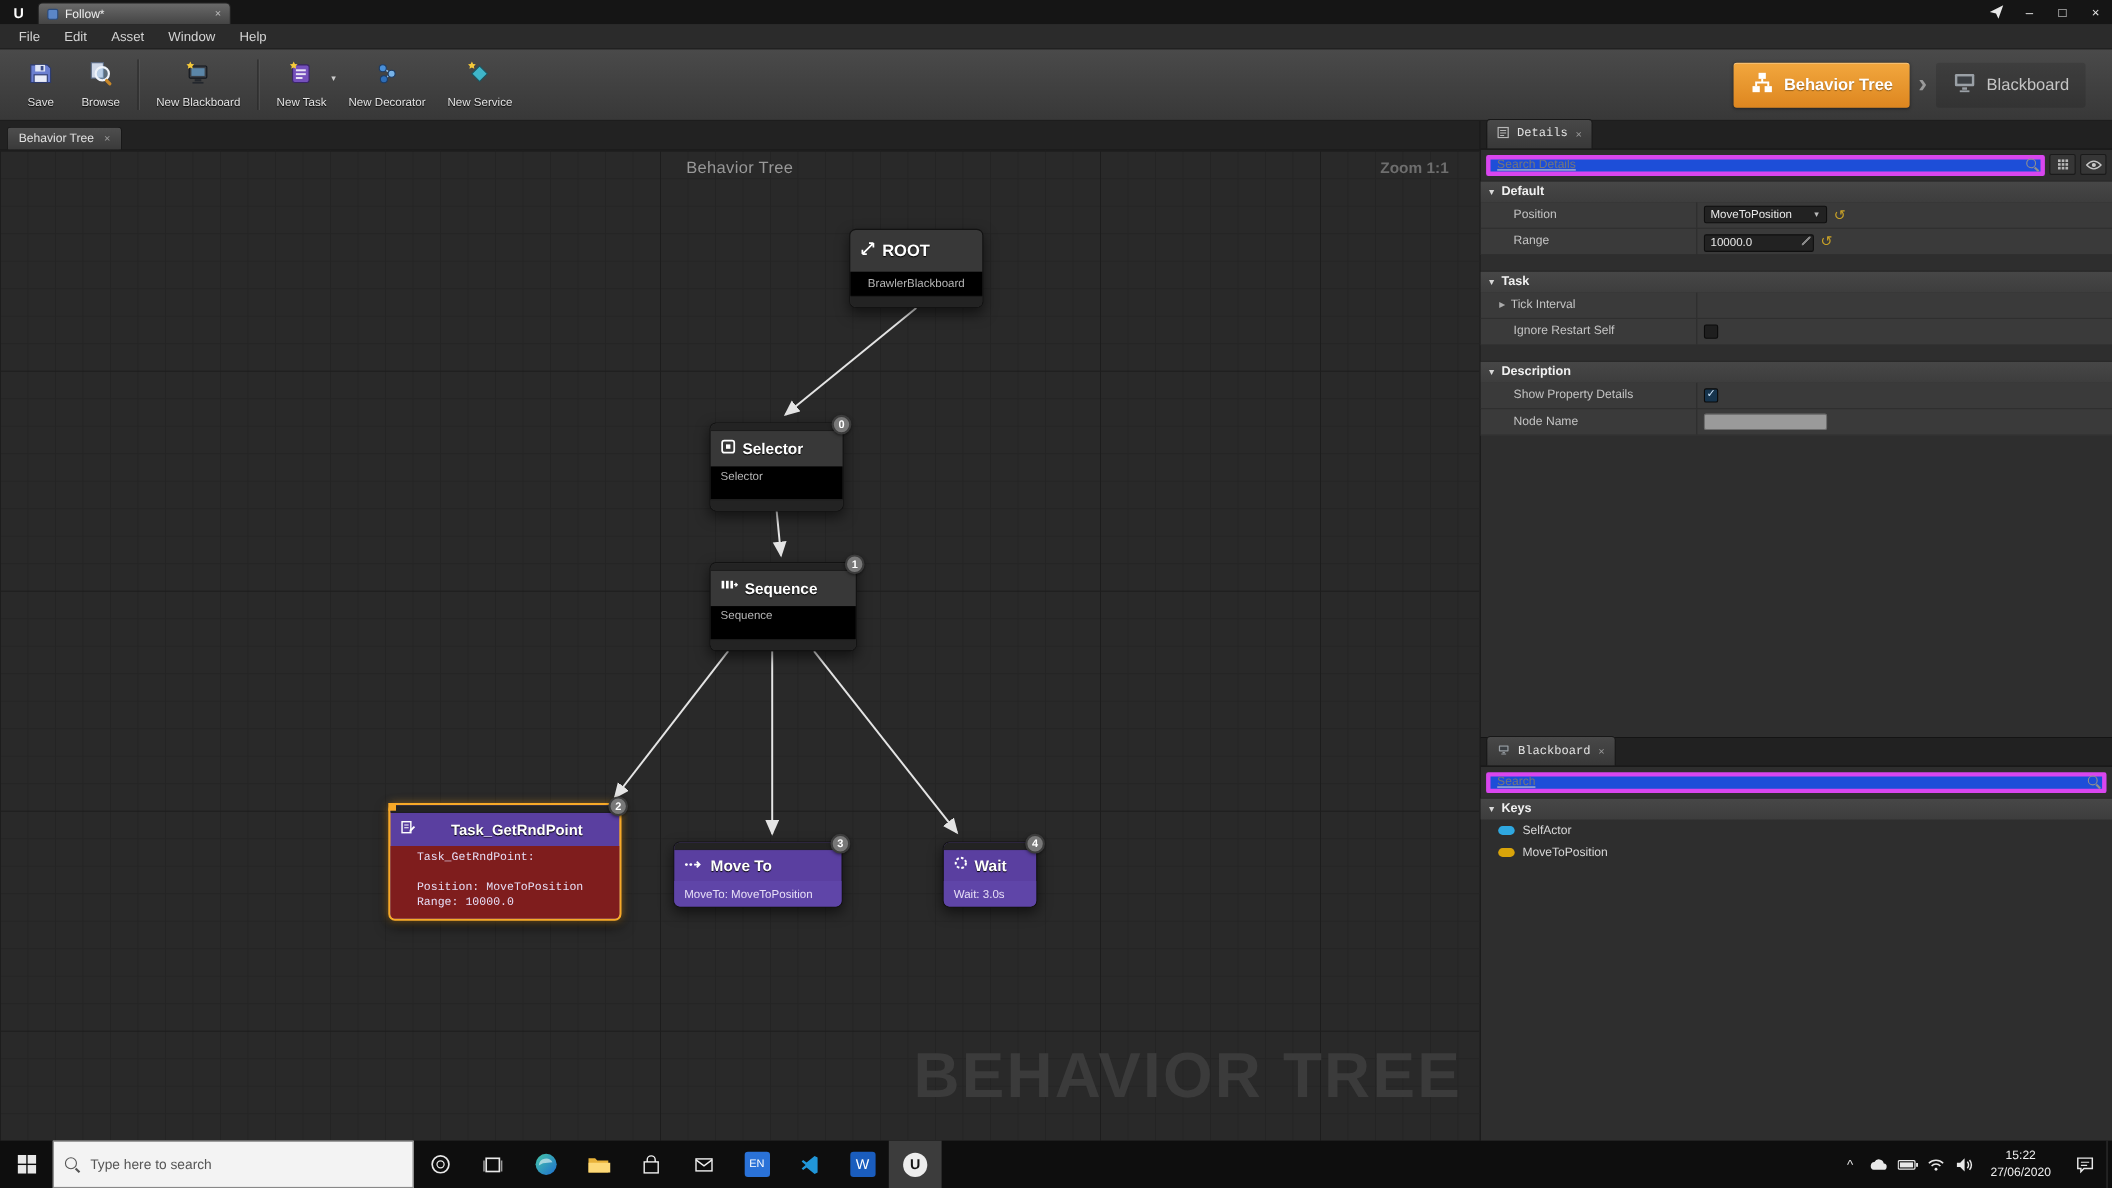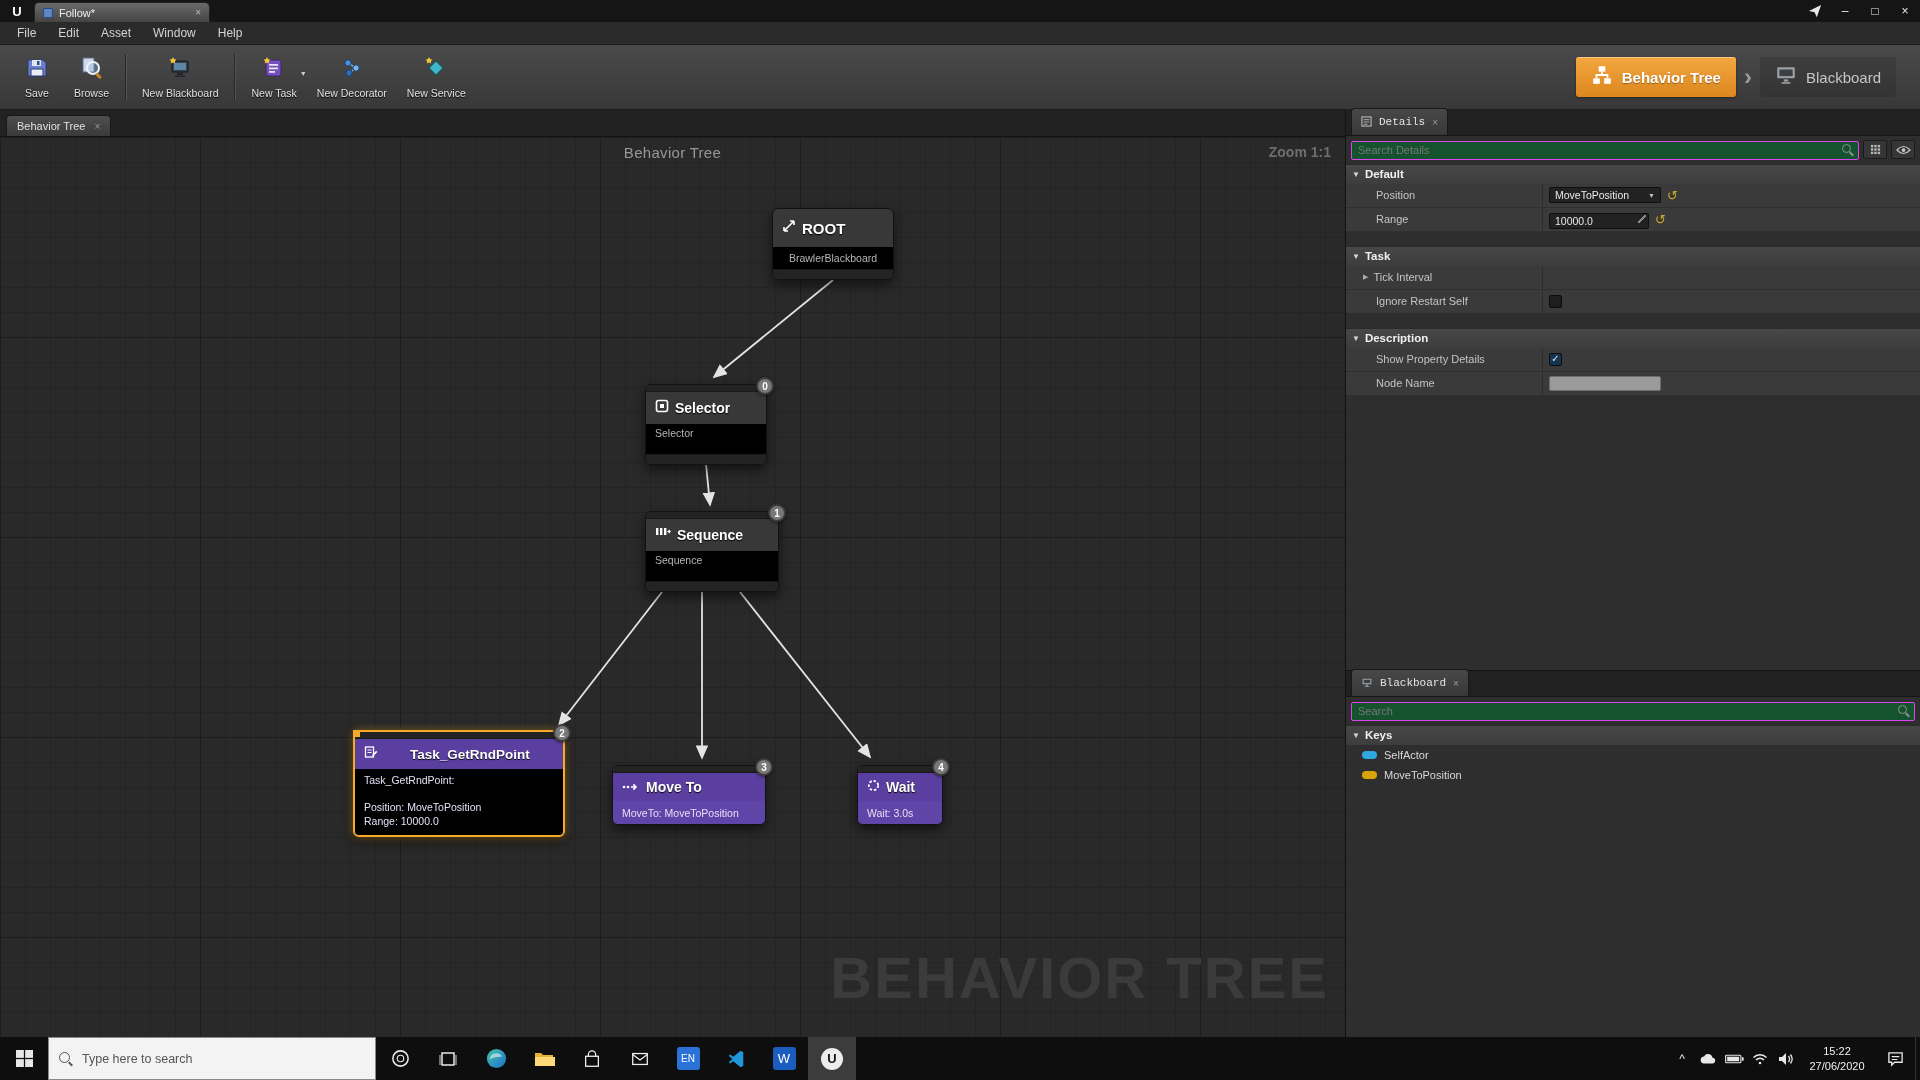--- a/index.html
+++ b/index.html
@@ -46,21 +46,21 @@
 
   .graph-canvas { position:relative; width:1345px; height:900px; overflow:hidden;
     background-color:#292929;
     background-image:
       linear-gradient(#1d1d1d 1px, transparent 1px),
       linear-gradient(90deg,#1d1d1d 1px, transparent 1px),
       linear-gradient(#242424 1px, transparent 1px),
       linear-gradient(90deg,#242424 1px, transparent 1px);
     background-size:200px 200px,200px 200px,25px 25px,25px 25px; }
   .graph-title { position:absolute; top:7px; left:0; width:100%; text-align:center; color:#989898; font-size:15px; letter-spacing:.3px; }
-  .zoom-label { position:absolute; top:7px; right:14px; color:#6e6e6e; font-size:14px; font-weight:bold; }
+  .zoom-label { position:absolute; top:7px; right:28px; color:#6e6e6e; font-size:14px; font-weight:bold; }
   .watermark { position:absolute; right:16px; bottom:26px; color:#3b3b3b; font-size:58px; font-weight:bold; letter-spacing:2px; }
   .edges { position:absolute; left:0; top:0; pointer-events:none; }
 
   .bt-node { position:absolute; border:1px solid #121212; border-radius:6px; background:#383838; box-shadow:0 5px 12px rgba(0,0,0,.55); overflow:visible; }
   .pin { background:#232323; }
   .pin-top { height:7px; border-radius:5px 5px 0 0; border-bottom:1px solid #1a1a1a; }
   .pin-bottom { height:10px; border-radius:0 0 5px 5px; border-top:1px solid #1a1a1a; }
   .node-header { display:flex; align-items:center; gap:6px; padding:0 9px; }
   .node-title { color:#fff; font-weight:bold; font-size:14px; text-shadow:0 1px 1px #000; white-space:nowrap; }
   .node-sub { color:#b5b5b5; font-size:10.5px; padding:0 9px; display:flex; align-items:center; background:#000000; }
@@ -74,40 +74,40 @@
   .n-selector .node-header, .n-sequence .node-header { height:32px; }
   .n-selector .node-sub, .n-sequence .node-sub { height:30px; align-items:flex-start; padding-top:3px; }
   .n-sequence { left:645px; top:374px; width:134px; }
 
   .purple { background:#5a3fa0; }
   .purple .node-sub { background:#5f45a8; color:#e6def6; }
   .n-task { left:353px; top:593px; width:212px; background:#5a3fa0; border:2px solid #f7a928; box-shadow:0 0 8px rgba(247,169,40,.45), 0 5px 12px rgba(0,0,0,.55); }
   .n-task::before { content:""; position:absolute; left:-2px; top:-2px; width:7px; height:7px; background:#f7a928; }
   .n-task .node-header { height:30px;gap:32px; }
   .n-task .node-title { font-size:13.5px; }
-  .task-body { padding:4px 9px 7px; color:#e6def6; font-size:10.5px; line-height:14px; background:#000000; border-radius:0 0 4px 4px; }
+  .task-body { padding:4px 24px 7px; color:#e6def6; font-size:10.5px; line-height:14px; background:#7f1d1d; border-radius:0 0 4px 4px;font-family:Liberation Mono, monospace; }
   .task-gap { height:13px; }
   .n-moveto { left:612px; top:628px; width:154px; }
   .n-moveto .node-header, .n-wait .node-header { height:28px; }
   .n-moveto .node-sub, .n-wait .node-sub { height:23px; border-radius:0 0 5px 5px; }
   .n-wait { left:857px; top:628px; width:86px; }
 
   
   .right-panel { width:575px; border-left:1px solid #111; display:flex; flex-direction:column; background:#2e2e2e; }
   .panel-tabbar { height:26px; background:#212121; border-bottom:1px solid #161616; display:flex; align-items:flex-end; padding-left:5px; }
   .panel-tab { display:flex; align-items:center; gap:7px; background:linear-gradient(#484848,#383838); border:1px solid #181818; border-bottom:none; border-radius:4px 4px 0 0; padding:4px 9px; }
   .panel-tab .tab-label { color:#e3e3e3; font-size:11px;font-family:Liberation Mono, monospace; }
   .panel-tab .tab-close { color:#999; font-size:10px; }
 
   .details-panel { height:560px; display:flex; flex-direction:column; }
   .blackboard-panel { flex:1; border-top:1px solid #141414; display:flex; flex-direction:column; }
 
   .search-row { display:flex; align-items:center; gap:4px; padding:4px 5px; }
   .search-wrap { position:relative; flex:1; }
-  .search-wrap input { width:100%; height:19px; background:#14532d; border:1px solid #d946ef; border-radius:2px; color:#cfcfcf; font-size:11px; padding:0 20px 0 6px; font-family:inherit; }
+  .search-wrap input { width:100%; height:19px; background:#1d4ed8; border:4px solid #d946ef; border-radius:2px; color:#cfcfcf; font-size:11px; padding:0 20px 0 6px; font-family:inherit;text-decoration:underline; }
   .search-wrap input::placeholder { color:#777; }
   .mag { position:absolute; right:5px; top:4px; width:12px; height:12px; }
   .mag::before { content:""; position:absolute; width:7px; height:7px; border:1.6px solid #909090; border-radius:50%; left:0; top:0; }
   .mag::after { content:""; position:absolute; width:5px; height:2px; background:#909090; transform:rotate(45deg); left:7px; top:9px; }
   .sq-btn { width:24px; height:19px; background:#363636; border:1px solid #1a1a1a; border-radius:2px; display:flex; align-items:center; justify-content:center; }
 
   .cat-header { height:20px; background:linear-gradient(#474747,#3d3d3d); border-top:1px solid #2a2a2a; display:flex; align-items:center; padding-left:6px; gap:5px; }
   .cat-header .cat-title { color:#f0f0f0; font-size:11.5px; font-weight:bold; }
   .tri { font-size:8px; color:#d8d8d8; }
   .tri-sm { font-size:7px; color:#ababab; margin-right:5px; }

